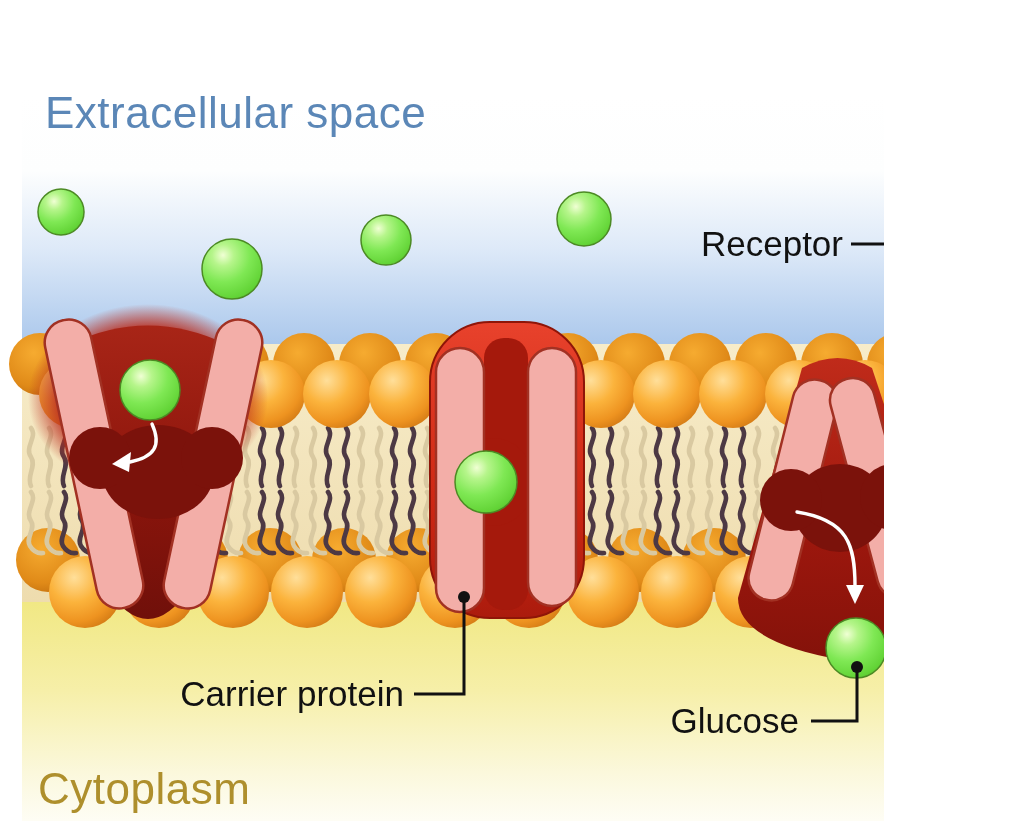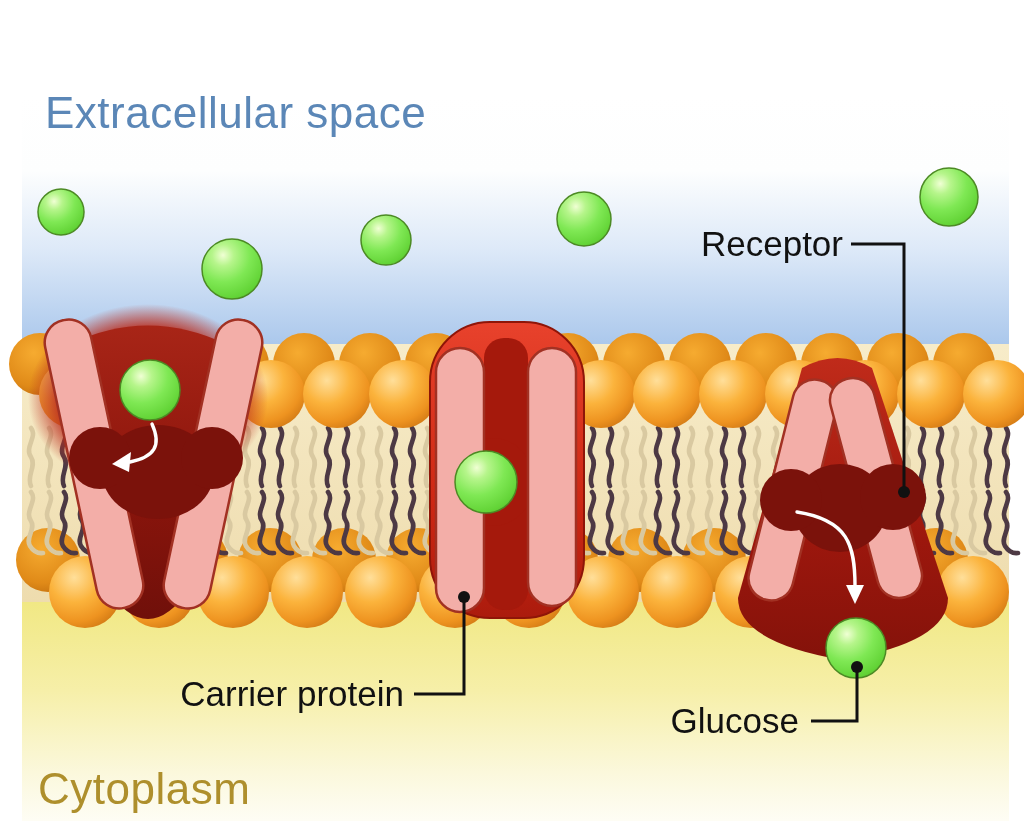--- a/index.html
+++ b/index.html
@@ -1,16 +1,16 @@
 <!DOCTYPE html>
 <html><head>
 <meta charset="utf-8">
 <style>
   html,body{margin:0;padding:0;background:#ffffff;}
-  .stage{position:relative;width:1024px;height:821px;background:#ffffff;overflow:hidden;}
+  .stage{position:relative;width:884px;height:821px;background:#ffffff;overflow:hidden;}
   svg{display:block;}
   text{font-family:"Liberation Sans",sans-serif;}
   .zone-label{font-size:44px;letter-spacing:0.5px;}
   .callout-label{font-size:35px;fill:#111111;}
   .leader{stroke:#111111;stroke-width:3;fill:none;}
   .leader-dot{fill:#111111;}
   .tail-dark{stroke:#4d3944;stroke-width:4.6;fill:none;stroke-linecap:round;}
   .tail-light{stroke:#d9c9a1;stroke-width:4.6;fill:none;stroke-linecap:round;}
   .lobe{fill:#f3aea8;stroke:#a23123;stroke-width:2.5;}
   .white-arrow{stroke:#ffffff;stroke-width:3.4;fill:none;stroke-linecap:round;}

